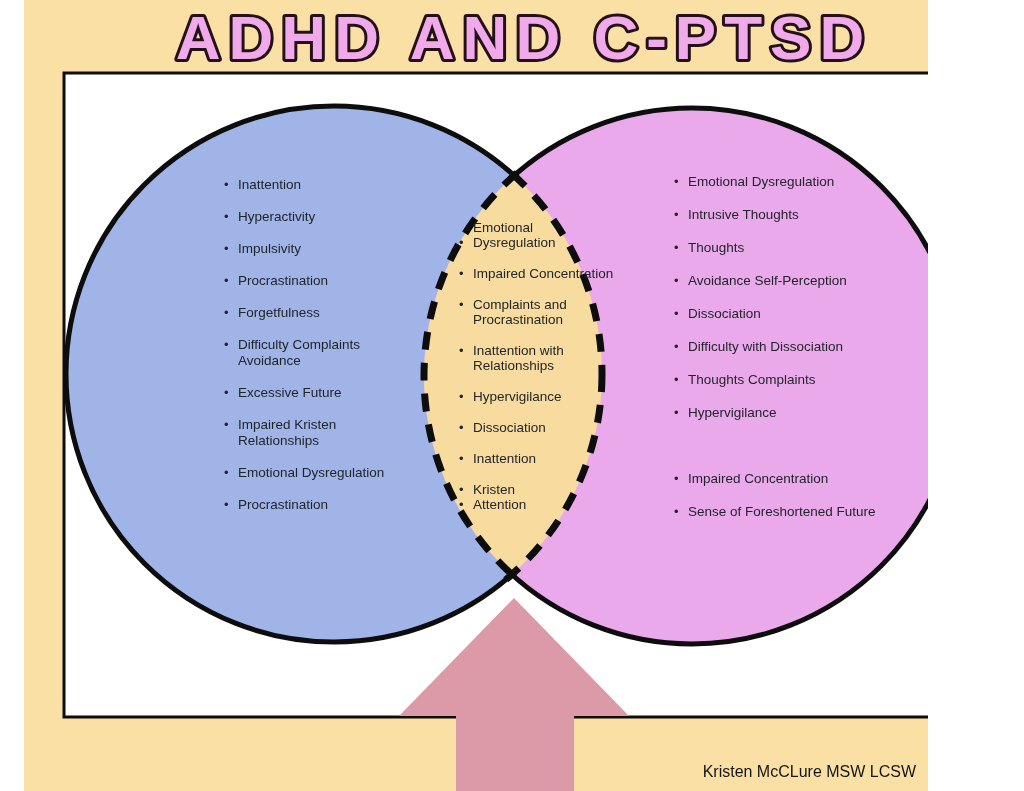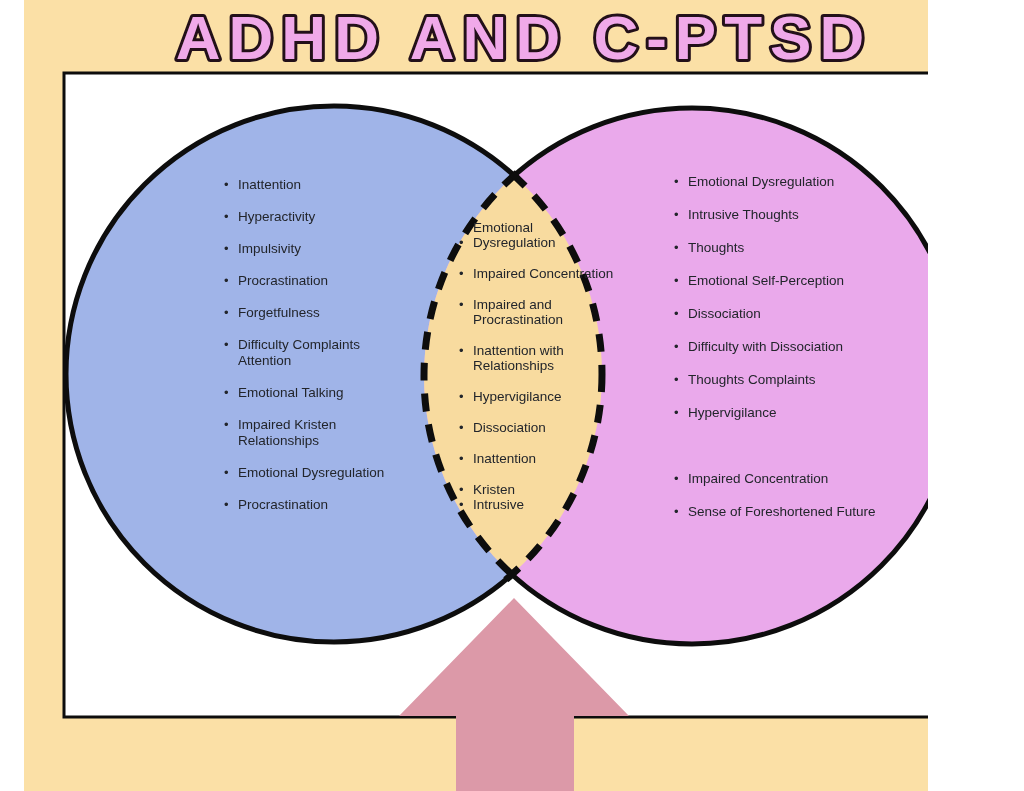--- a/index.html
+++ b/index.html
@@ -121,131 +121,132 @@
       <div class="row">
         <span class="bullet">•</span>
         <span class="txt">Forgetfulness</span>
       </div>
       <div class="row">
         <span class="bullet">•</span>
         <span class="txt">Difficulty Complaints</span>
       </div>
       <div class="row tight">
         <span class="bullet hidden">•</span>
+        <span class="txt">Avoidance</span>
+      </div>
+      <div class="row">
+        <span class="bullet">•</span>
+        <span class="txt">Excessive Future</span>
+      </div>
+      <div class="row">
+        <span class="bullet">•</span>
+        <span class="txt">Impaired Kristen</span>
+      </div>
+      <div class="row tight">
+        <span class="bullet hidden">•</span>
+        <span class="txt">Relationships</span>
+      </div>
+      <div class="row">
+        <span class="bullet">•</span>
+        <span class="txt">Emotional Dysregulation</span>
+      </div>
+      <div class="row">
+        <span class="bullet">•</span>
+        <span class="txt">Procrastination</span>
+      </div>
+    </div>
+
+  <div class="list" id="overlap-list">
+      <div class="row">
+        <span class="bullet hidden">•</span>
+        <span class="txt">Emotional</span>
+      </div>
+      <div class="row tight">
+        <span class="bullet">•</span>
+        <span class="txt">Dysregulation</span>
+      </div>
+      <div class="row">
+        <span class="bullet">•</span>
+        <span class="txt">Impaired Concentration</span>
+      </div>
+      <div class="row">
+        <span class="bullet">•</span>
+        <span class="txt">Complaints and</span>
+      </div>
+      <div class="row tight">
+        <span class="bullet hidden">•</span>
+        <span class="txt">Procrastination</span>
+      </div>
+      <div class="row">
+        <span class="bullet">•</span>
+        <span class="txt">Inattention with</span>
+      </div>
+      <div class="row tight">
+        <span class="bullet hidden">•</span>
+        <span class="txt">Relationships</span>
+      </div>
+      <div class="row">
+        <span class="bullet">•</span>
+        <span class="txt">Hypervigilance</span>
+      </div>
+      <div class="row">
+        <span class="bullet">•</span>
+        <span class="txt">Dissociation</span>
+      </div>
+      <div class="row">
+        <span class="bullet">•</span>
+        <span class="txt">Inattention</span>
+      </div>
+      <div class="row">
+        <span class="bullet">•</span>
+        <span class="txt">Kristen</span>
+      </div>
+      <div class="row tight">
+        <span class="bullet">•</span>
         <span class="txt">Attention</span>
       </div>
-      <div class="row">
-        <span class="bullet">•</span>
-        <span class="txt">Emotional Talking</span>
-      </div>
-      <div class="row">
-        <span class="bullet">•</span>
-        <span class="txt">Impaired Kristen</span>
-      </div>
-      <div class="row tight">
-        <span class="bullet hidden">•</span>
-        <span class="txt">Relationships</span>
-      </div>
+    </div>
+
+  <div class="list" id="right-list">
       <div class="row">
         <span class="bullet">•</span>
         <span class="txt">Emotional Dysregulation</span>
       </div>
       <div class="row">
         <span class="bullet">•</span>
-        <span class="txt">Procrastination</span>
+        <span class="txt">Intrusive Thoughts</span>
+      </div>
+      <div class="row">
+        <span class="bullet">•</span>
+        <span class="txt">Thoughts</span>
+      </div>
+      <div class="row">
+        <span class="bullet">•</span>
+        <span class="txt">Avoidance Self-Perception</span>
+      </div>
+      <div class="row">
+        <span class="bullet">•</span>
+        <span class="txt">Dissociation</span>
+      </div>
+      <div class="row">
+        <span class="bullet">•</span>
+        <span class="txt">Difficulty with Dissociation</span>
+      </div>
+      <div class="row">
+        <span class="bullet">•</span>
+        <span class="txt">Thoughts Complaints</span>
+      </div>
+      <div class="row">
+        <span class="bullet">•</span>
+        <span class="txt">Hypervigilance</span>
+      </div>
+      <div class="row gap">
+        <span class="bullet">•</span>
+        <span class="txt">Impaired Concentration</span>
+      </div>
+      <div class="row">
+        <span class="bullet">•</span>
+        <span class="txt">Sense of Foreshortened Future</span>
       </div>
     </div>
 
-  <div class="list" id="overlap-list">
-      <div class="row">
-        <span class="bullet hidden">•</span>
-        <span class="txt">Emotional</span>
-      </div>
-      <div class="row tight">
-        <span class="bullet">•</span>
-        <span class="txt">Dysregulation</span>
-      </div>
-      <div class="row">
-        <span class="bullet">•</span>
-        <span class="txt">Impaired Concentration</span>
-      </div>
-      <div class="row">
-        <span class="bullet">•</span>
-        <span class="txt">Impaired and</span>
-      </div>
-      <div class="row tight">
-        <span class="bullet hidden">•</span>
-        <span class="txt">Procrastination</span>
-      </div>
-      <div class="row">
-        <span class="bullet">•</span>
-        <span class="txt">Inattention with</span>
-      </div>
-      <div class="row tight">
-        <span class="bullet hidden">•</span>
-        <span class="txt">Relationships</span>
-      </div>
-      <div class="row">
-        <span class="bullet">•</span>
-        <span class="txt">Hypervigilance</span>
-      </div>
-      <div class="row">
-        <span class="bullet">•</span>
-        <span class="txt">Dissociation</span>
-      </div>
-      <div class="row">
-        <span class="bullet">•</span>
-        <span class="txt">Inattention</span>
-      </div>
-      <div class="row">
-        <span class="bullet">•</span>
-        <span class="txt">Kristen</span>
-      </div>
-      <div class="row tight">
-        <span class="bullet">•</span>
-        <span class="txt">Intrusive</span>
-      </div>
-    </div>
-
-  <div class="list" id="right-list">
-      <div class="row">
-        <span class="bullet">•</span>
-        <span class="txt">Emotional Dysregulation</span>
-      </div>
-      <div class="row">
-        <span class="bullet">•</span>
-        <span class="txt">Intrusive Thoughts</span>
-      </div>
-      <div class="row">
-        <span class="bullet">•</span>
-        <span class="txt">Thoughts</span>
-      </div>
-      <div class="row">
-        <span class="bullet">•</span>
-        <span class="txt">Emotional Self-Perception</span>
-      </div>
-      <div class="row">
-        <span class="bullet">•</span>
-        <span class="txt">Dissociation</span>
-      </div>
-      <div class="row">
-        <span class="bullet">•</span>
-        <span class="txt">Difficulty with Dissociation</span>
-      </div>
-      <div class="row">
-        <span class="bullet">•</span>
-        <span class="txt">Thoughts Complaints</span>
-      </div>
-      <div class="row">
-        <span class="bullet">•</span>
-        <span class="txt">Hypervigilance</span>
-      </div>
-      <div class="row gap">
-        <span class="bullet">•</span>
-        <span class="txt">Impaired Concentration</span>
-      </div>
-      <div class="row">
-        <span class="bullet">•</span>
-        <span class="txt">Sense of Foreshortened Future</span>
-      </div>
-    </div>
-
+  <div class="credit">Kristen McCLure MSW LCSW</div>
 </div>
 
 </body></html>

